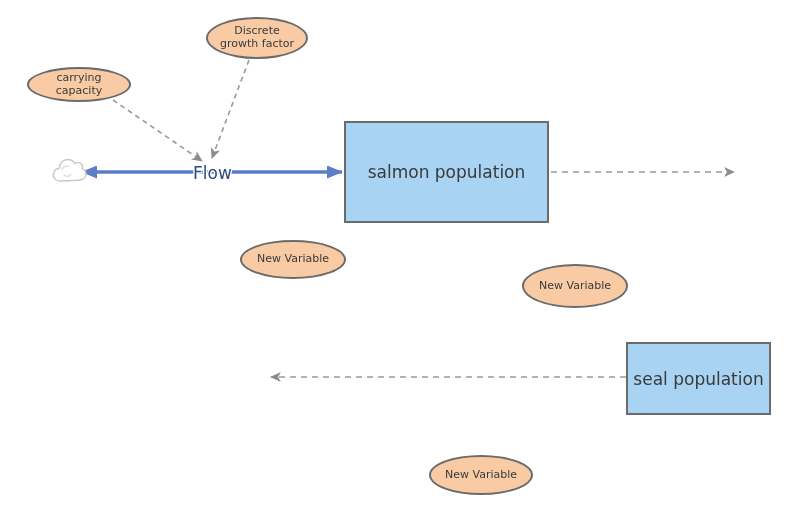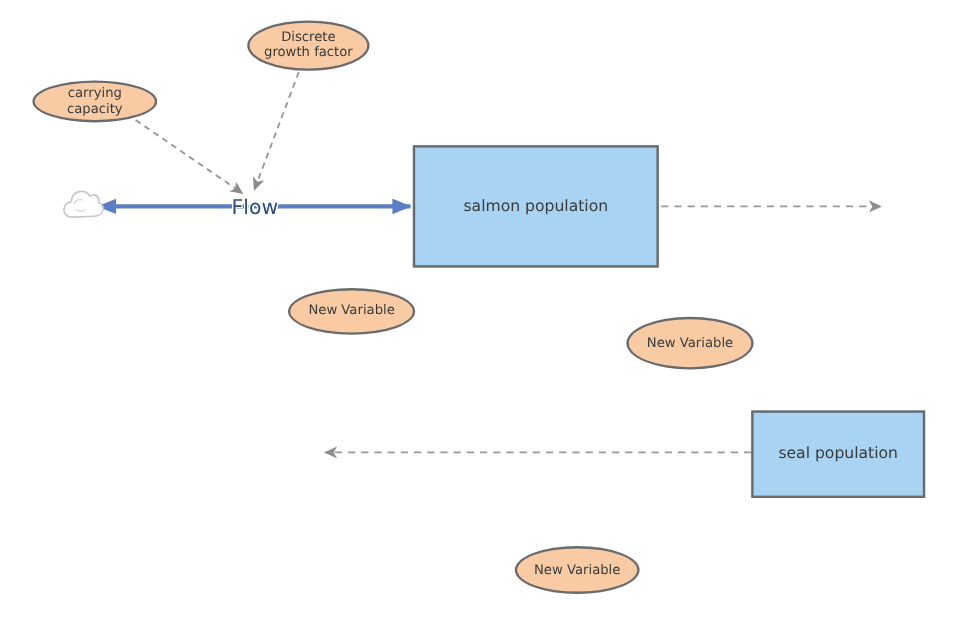--- a/index.html
+++ b/index.html
@@ -32,21 +32,21 @@
     background: #f8cba4;
     border: 2px solid #6b6b6b;
     border-radius: 50%;
     font-size: 11px;
     line-height: 1.15;
     padding: 2px 6px;
   }
   .stock {
     background: #a9d3f2;
     border: 2px solid #6b6b6b;
-    font-size: 13px;
+    font-size: 17px;
   }
   .node-label { pointer-events: none; text-align: center; }
   #flow-label {
     position: absolute;
     left: 193px; top: 163px;
     width: 38px;
     text-align: center;
     font-size: 17px;
     color: #2b4c7e;
     text-shadow: -1px 0 #fff, 1px 0 #fff, 0 -1px #fff, 0 1px #fff,

